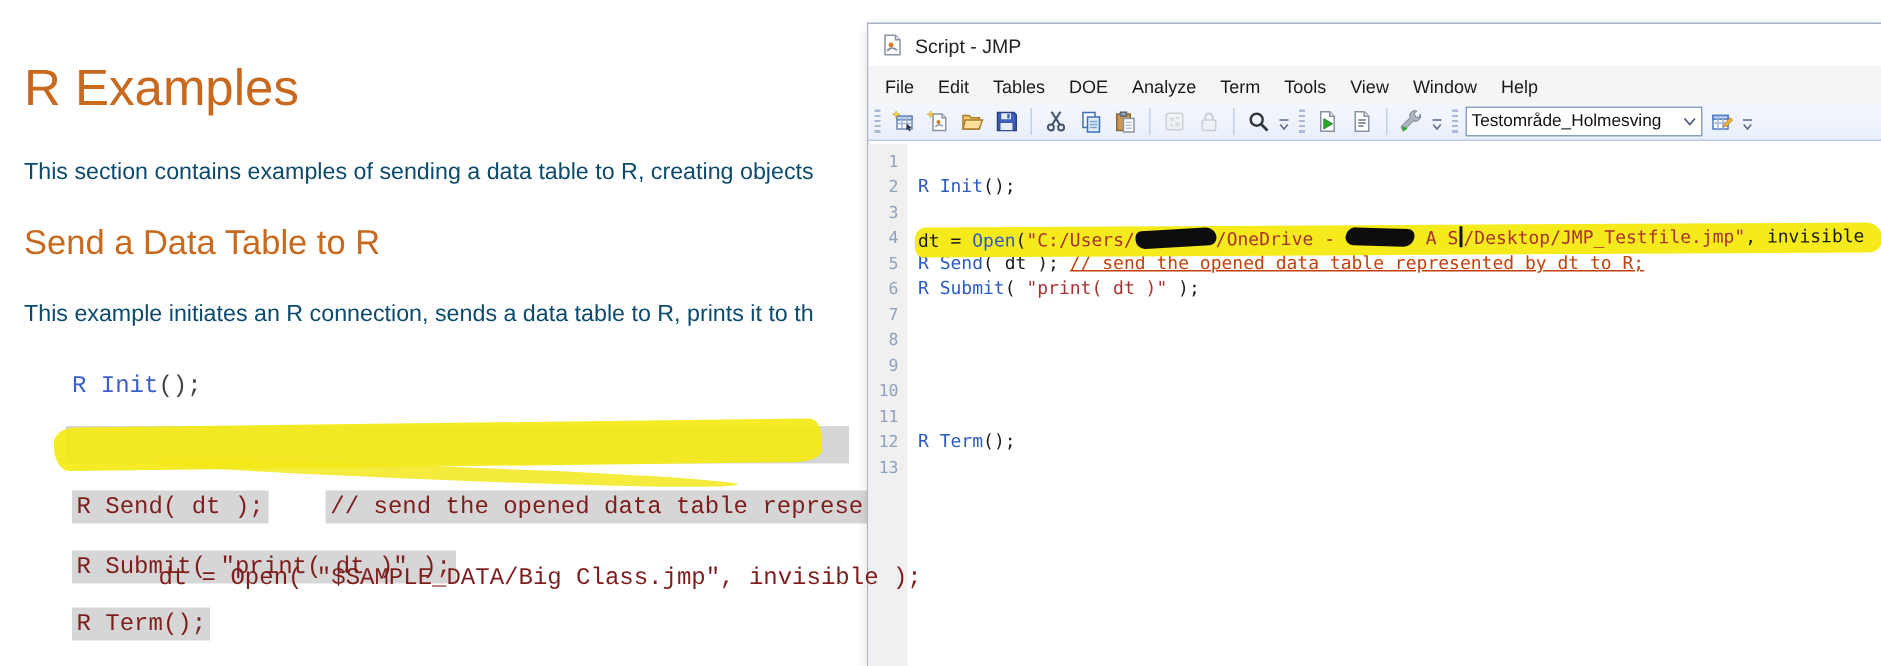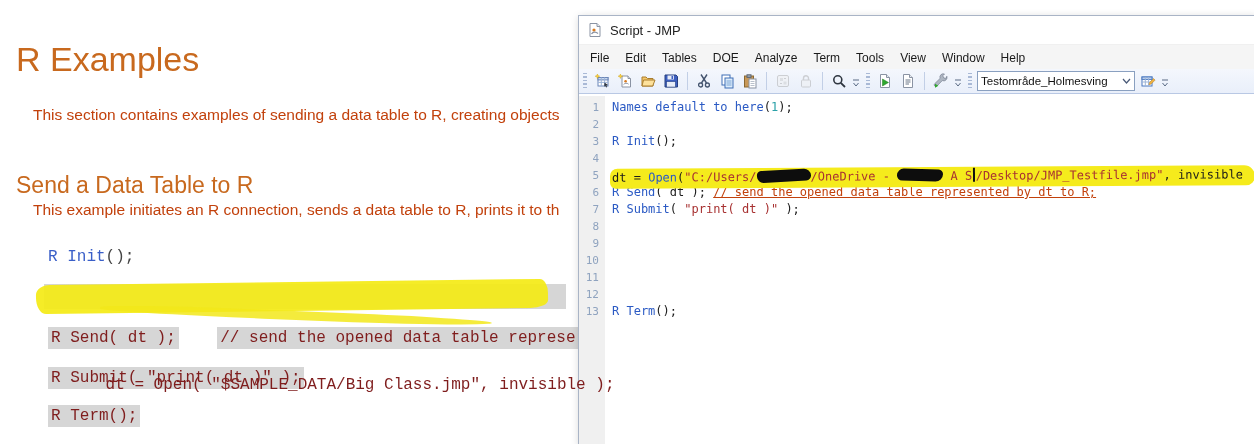--- a/index.html
+++ b/index.html
@@ -2,23 +2,23 @@
 <html><head>
 <meta charset="utf-8">
 <style>
   * { margin:0; padding:0; box-sizing:border-box; }
   html,body { width:1254px; height:444px; background:#ffffff; overflow:hidden;
               font-family:"Liberation Sans", sans-serif; }
 
   
   .doc { position:absolute; inset:0; background:#fff; }
   .doc-h1 { position:absolute; left:16px; top:40px; font-size:34px; font-weight:400; color:#c8691e; }
-  .doc-p  { position:absolute; left:16px; font-size:15.5px; color:#c2410c; white-space:nowrap;margin-left:17px; }
+  .doc-p  { position:absolute; left:16px; font-size:15.5px; color:#0c4a6e; white-space:nowrap; }
   .p1 { top:106px; } .p2 { top:201px; }
-  .doc-h2 { position:absolute; left:16px; top:172px; font-size:23px; font-weight:400; color:#c8691e; }
+  .doc-h2 { position:absolute; left:16px; top:148px; font-size:23px; font-weight:400; color:#c8691e; }
 
   .codeblock { position:absolute; left:48px; top:246px; width:700px;
                font-family:"Liberation Mono", monospace; font-size:16px; color:#4f4f4f; }
   .cl { position:absolute; left:0; height:24px; line-height:22px; white-space:pre; }
   .cl1 { top:0; } .cl2 { top:40px; } .cl3 { top:81px; } .cl4 { top:121px; } .cl5 { top:159px; }
   .lc-kw { color:#3a5fc8; } .lc-dk { color:#444; } .lc-gray { color:#7f1d1d; }
   .sel { background:#d6d6d6; padding:2px 3px; }
   .gap { white-space:pre; }
 
   
@@ -285,21 +285,20 @@
       <div class="gnum">7</div>
       <div class="gnum">8</div>
       <div class="gnum">9</div>
       <div class="gnum">10</div>
       <div class="gnum">11</div>
       <div class="gnum">12</div>
       <div class="gnum">13</div>
     </div>
 
     <div class="codearea">
-      <div class="row"><span class="kw">Names default to here</span><span class="pl">(</span><span class="num">1</span><span class="pl">);</span></div>
       <div class="row"></div>
       <div class="row"><span class="kw">R Init</span><span class="pl">();</span></div>
       <div class="row"></div>
 
       <div class="row"><span class="hl5"><span class="pl b">dt</span><span class="pl"> = </span><span class="kw">Open</span><span class="pl">(</span><span class="str">"C:/Users/</span><span class="blob blob-a"></span><span class="str">/OneDrive - </span><span class="blob blob-b"></span><span class="str"> A S</span><span class="caret"></span><span class="str">/Desktop/JMP_Testfile.jmp"</span><span class="pl">, </span><span class="pl b">invisible </span></span></div>
 
       <div class="row"><span class="kw">R Send</span><span class="pl">( </span><span class="pl b">dt</span><span class="pl"> ); </span><span class="cm">// send the opened data table represented by dt to R;</span></div>
       <div class="row"><span class="kw">R Submit</span><span class="pl">( </span><span class="str">"print( dt )"</span><span class="pl"> );</span></div>
       <div class="row"></div>
       <div class="row"></div>

